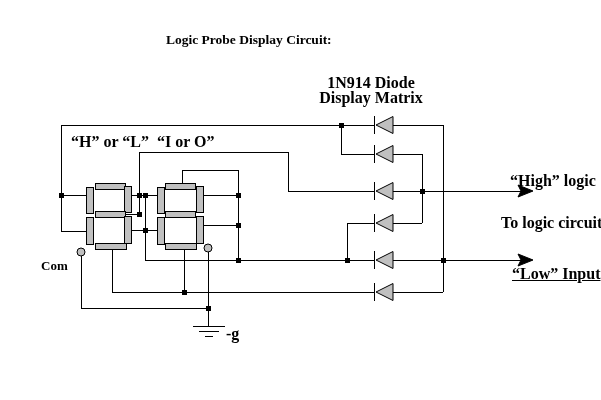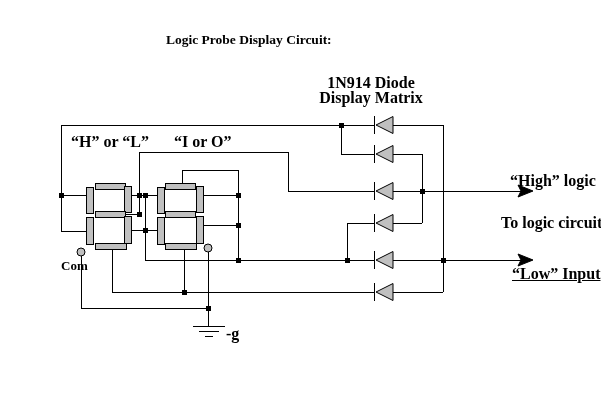--- a/index.html
+++ b/index.html
@@ -163,21 +163,21 @@
     </g>
   </svg>
 
   <div class="lbl title" style="left:166px;top:32px;">Logic Probe Display Circuit:</div>
 
   <div class="lbl center" style="left:311px;top:74px;width:120px;">1N914 Diode</div>
   <div class="lbl center" style="left:311px;top:89px;width:120px;">Display Matrix</div>
 
 
   <div class="lbl" style="left:71px;top:133px;">“H” or “L”</div>
-  <div class="lbl" style="left:174px;top:133px;">“I or O”</div>
+  <div class="lbl" style="left:157px;top:133px;">“I or O”</div>
 
   <div class="lbl" style="left:510px;top:172px;">“High” logic</div>
   <div class="lbl" style="left:501px;top:214px;">To logic circuit</div>
   <div class="lbl" style="left:512px;top:265px;text-decoration:underline;">“Low” Input</div>
 
-  <div class="lbl" style="left:61px;top:258px;font-size:13px;">Com</div>
+  <div class="lbl" style="left:41px;top:258px;font-size:13px;">Com</div>
   <div class="lbl" style="left:226px;top:325px;">-g</div>
 </div>
 
 </body></html>

